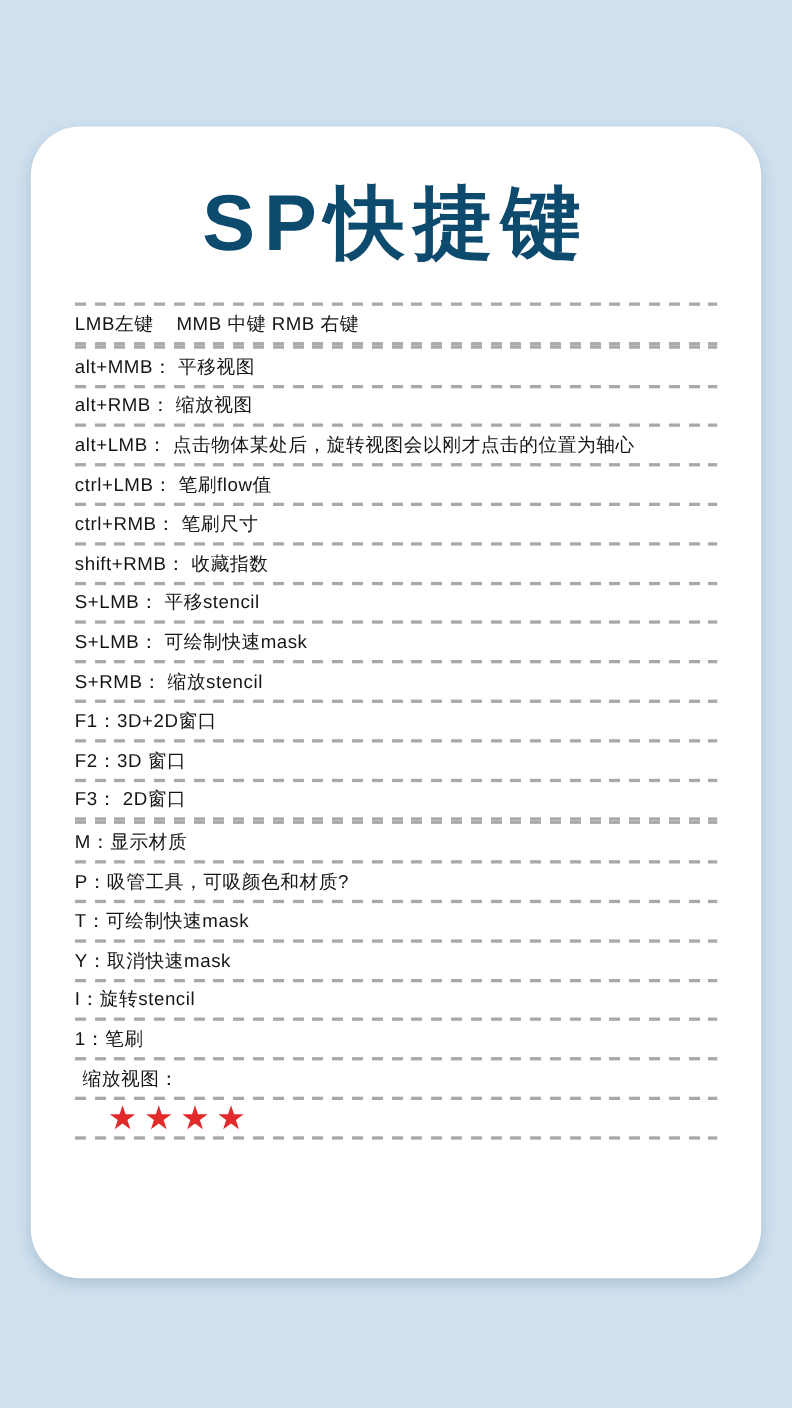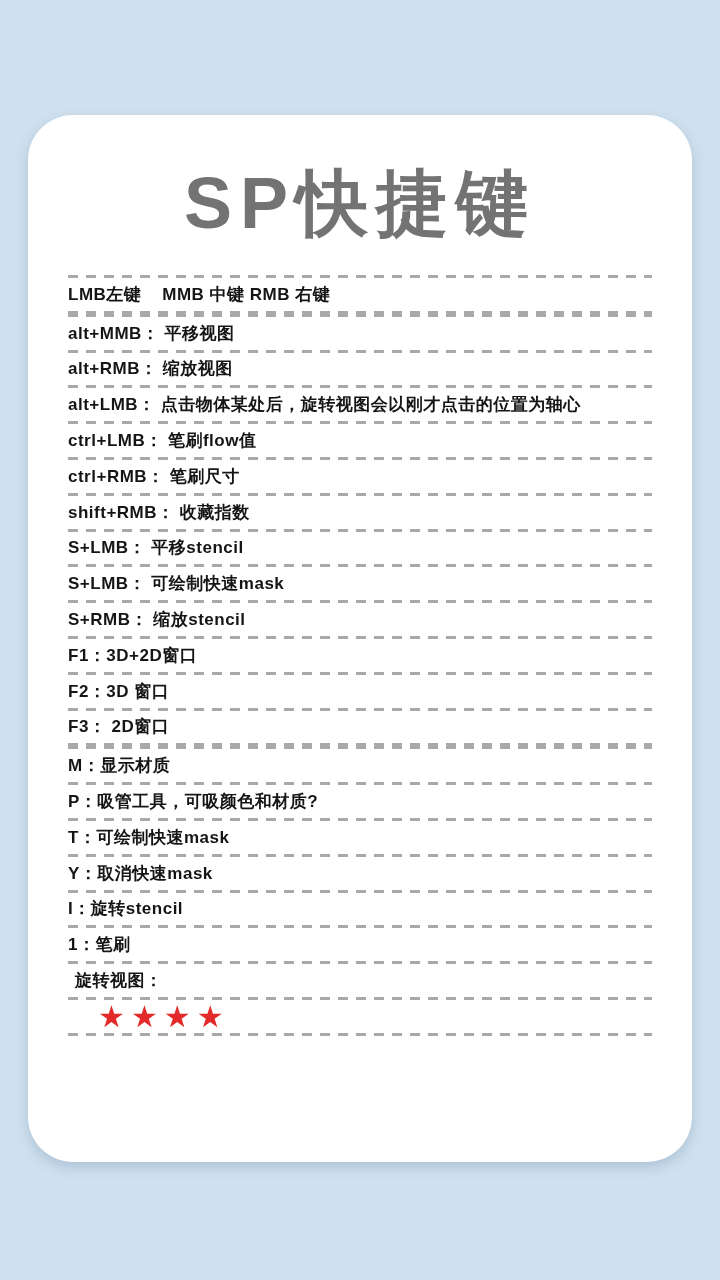--- a/index.html
+++ b/index.html
@@ -44,42 +44,42 @@
     width: 100%;
     background-image: repeating-linear-gradient(90deg,
       #a9a9a9 0px, #a9a9a9 10px,
       transparent 10px, transparent 18px);
   }
   .row {
     height: 32.8px;
     display: flex;
     align-items: center;
     font-size: 17px;
-    font-weight: bold;
+    font-weight: normal;
     color: #151515;
     white-space: pre-wrap;
     letter-spacing: 0.5px;
     text-align: center;
   }
   .row.indent {
     padding-left: 7px;
   }
   .row.stars {
     padding-left: 30px;
     font-size: 30px;
     letter-spacing: 6px;
     color: #e22a2a;
   }
 </style>
 </head>
 <body>
 
 <div class="page" style="background: rgb(207, 224, 238);">
   <div class="card" style="background: rgb(255, 255, 255);">
-    <h1 class="title" style="color: #737373;">SP快捷键</h1>
+    <h1 class="title" style="color: #0c4a6e;">SP快捷键</h1>
     <div class="list" id="shortcut-list">
         <div class="dash"></div>
         <div class="row">LMB左键    MMB 中键 RMB 右键</div>
         <div class="dash"></div>
         <div class="dash"></div>
         <div class="row">alt+MMB： 平移视图</div>
         <div class="dash"></div>
         <div class="row">alt+RMB： 缩放视图</div>
         <div class="dash"></div>
         <div class="row">alt+LMB： 点击物体某处后，旋转视图会以刚才点击的位置为轴心</div>
@@ -108,19 +108,19 @@
         <div class="row">P：吸管工具，可吸颜色和材质?</div>
         <div class="dash"></div>
         <div class="row">T：可绘制快速mask</div>
         <div class="dash"></div>
         <div class="row">Y：取消快速mask</div>
         <div class="dash"></div>
         <div class="row">I：旋转stencil</div>
         <div class="dash"></div>
         <div class="row">1：笔刷</div>
         <div class="dash"></div>
-        <div class="row indent">旋转视图：</div>
+        <div class="row indent">缩放视图：</div>
         <div class="dash"></div>
         <div class="row stars" style="color: rgb(226, 42, 42);">★★★★</div>
         <div class="dash"></div>
       </div>
   </div>
 </div>
 
 </body></html>

